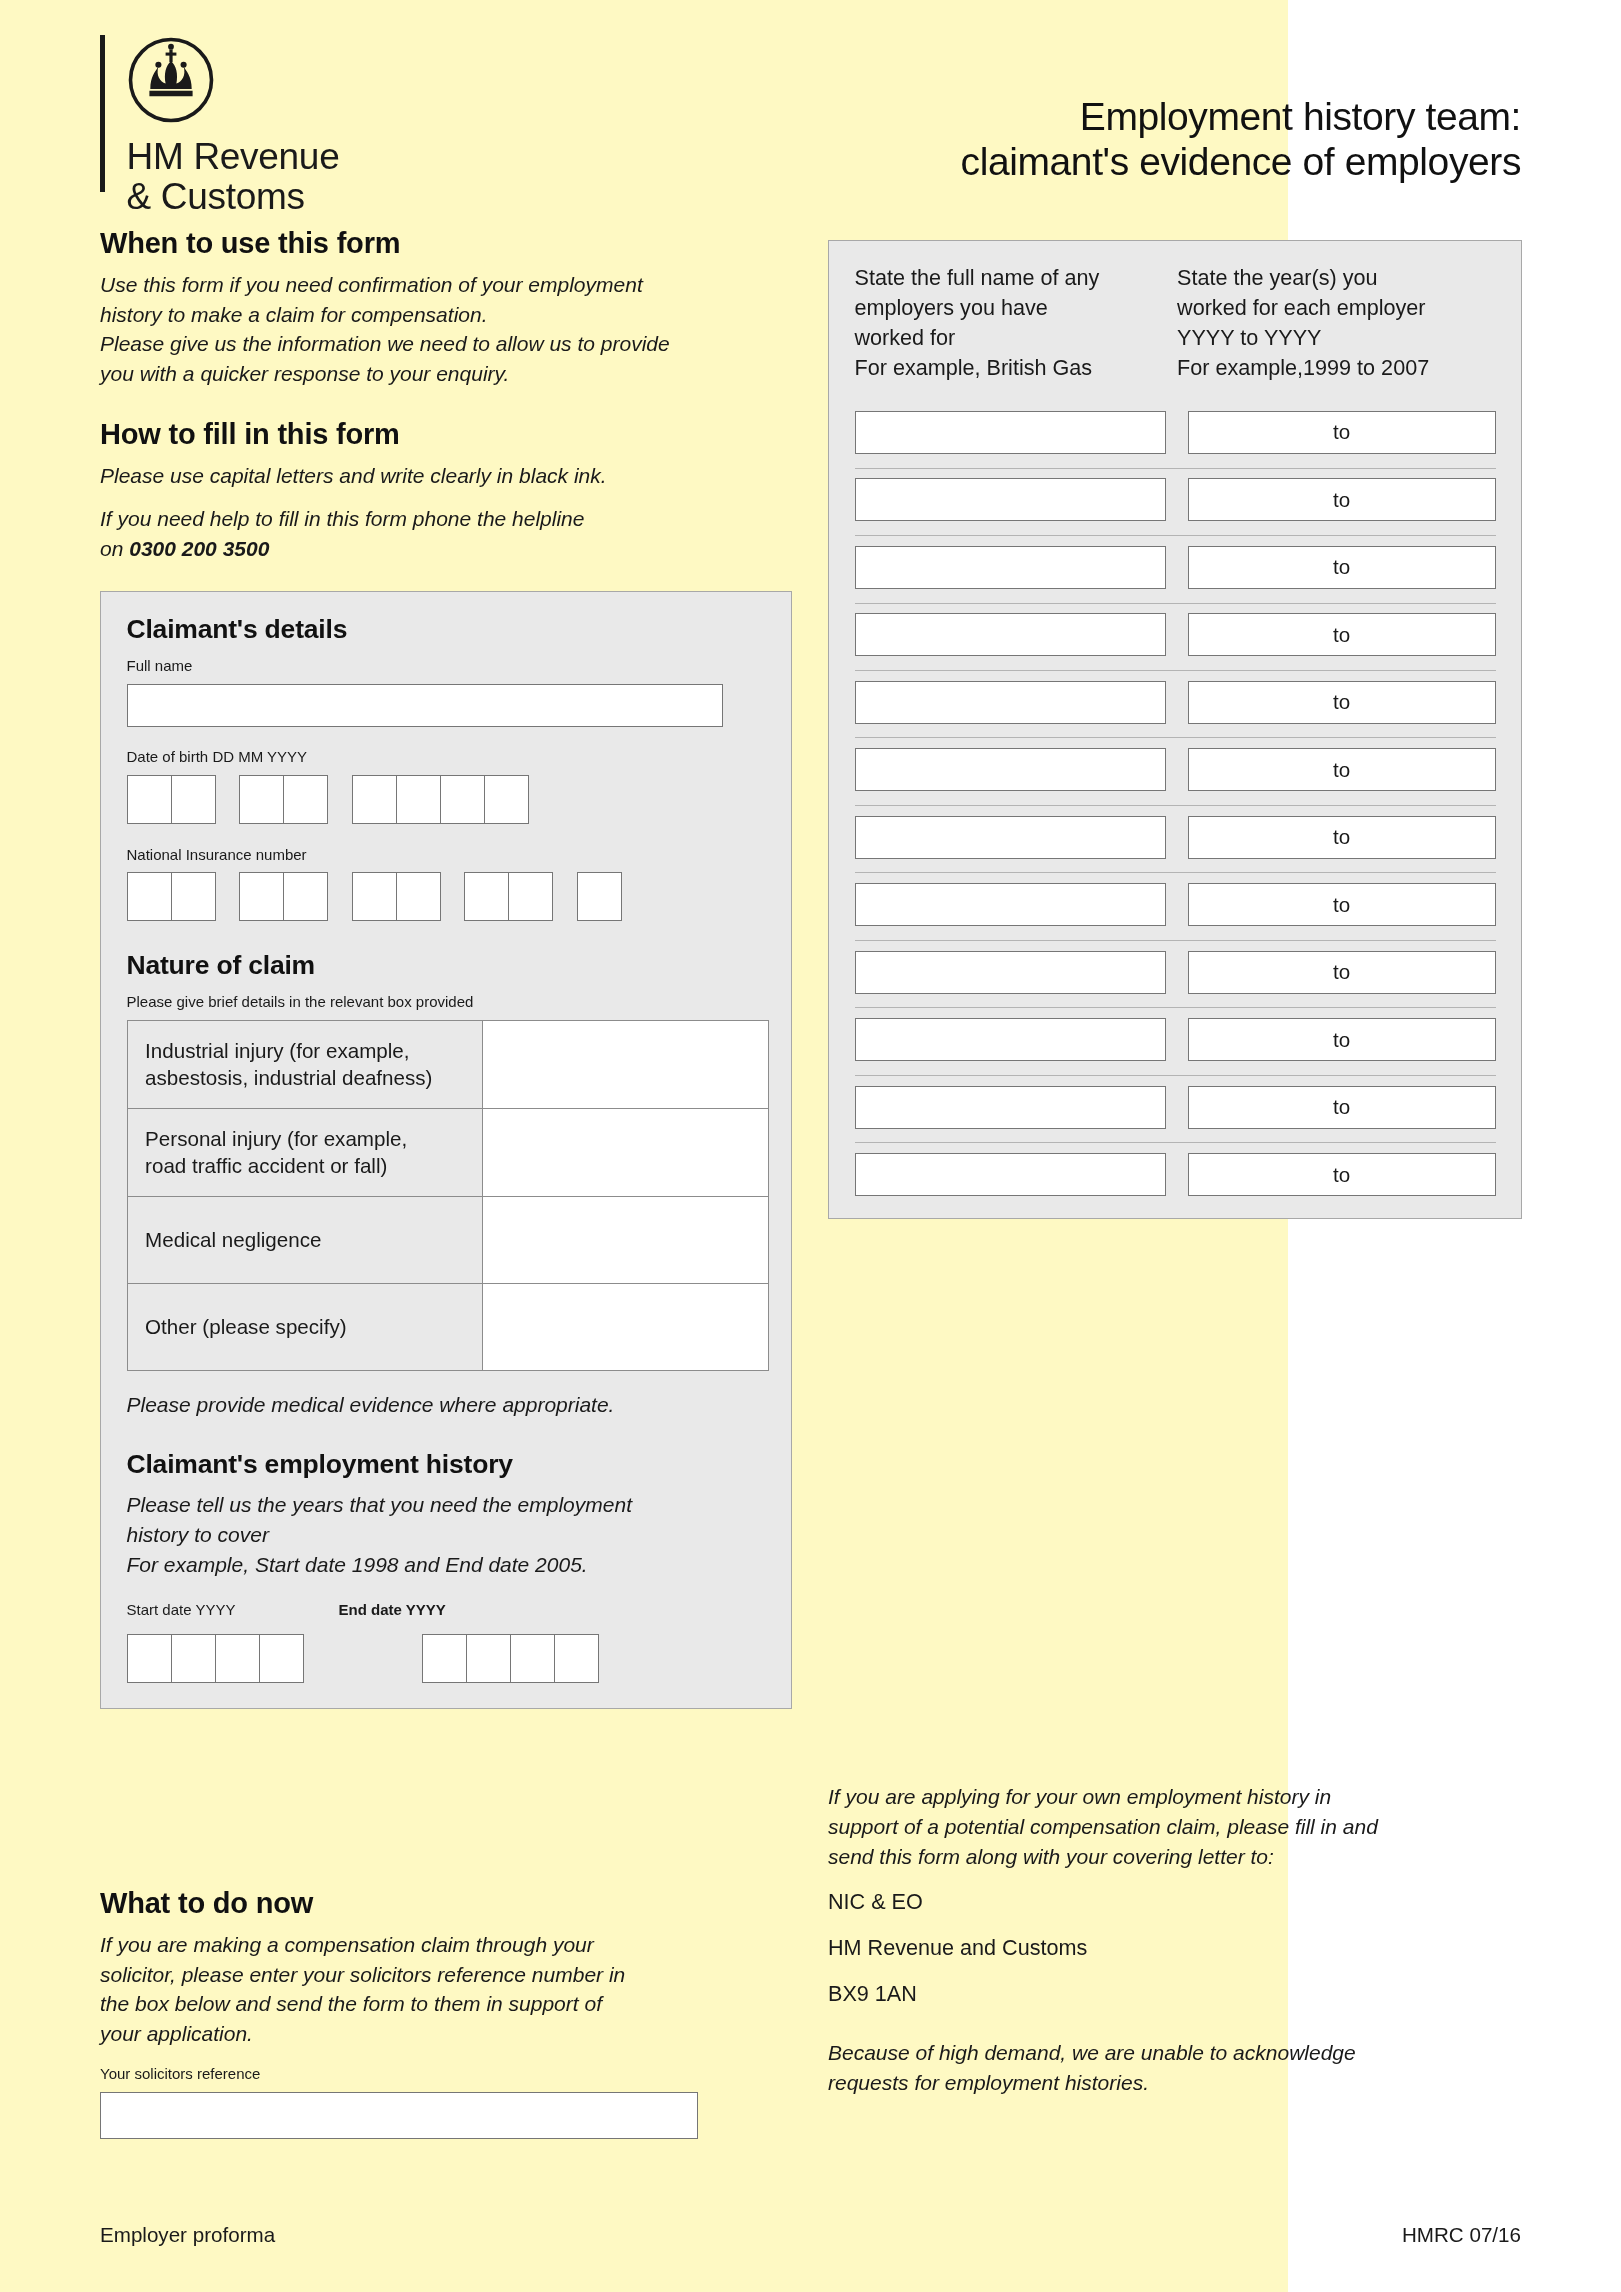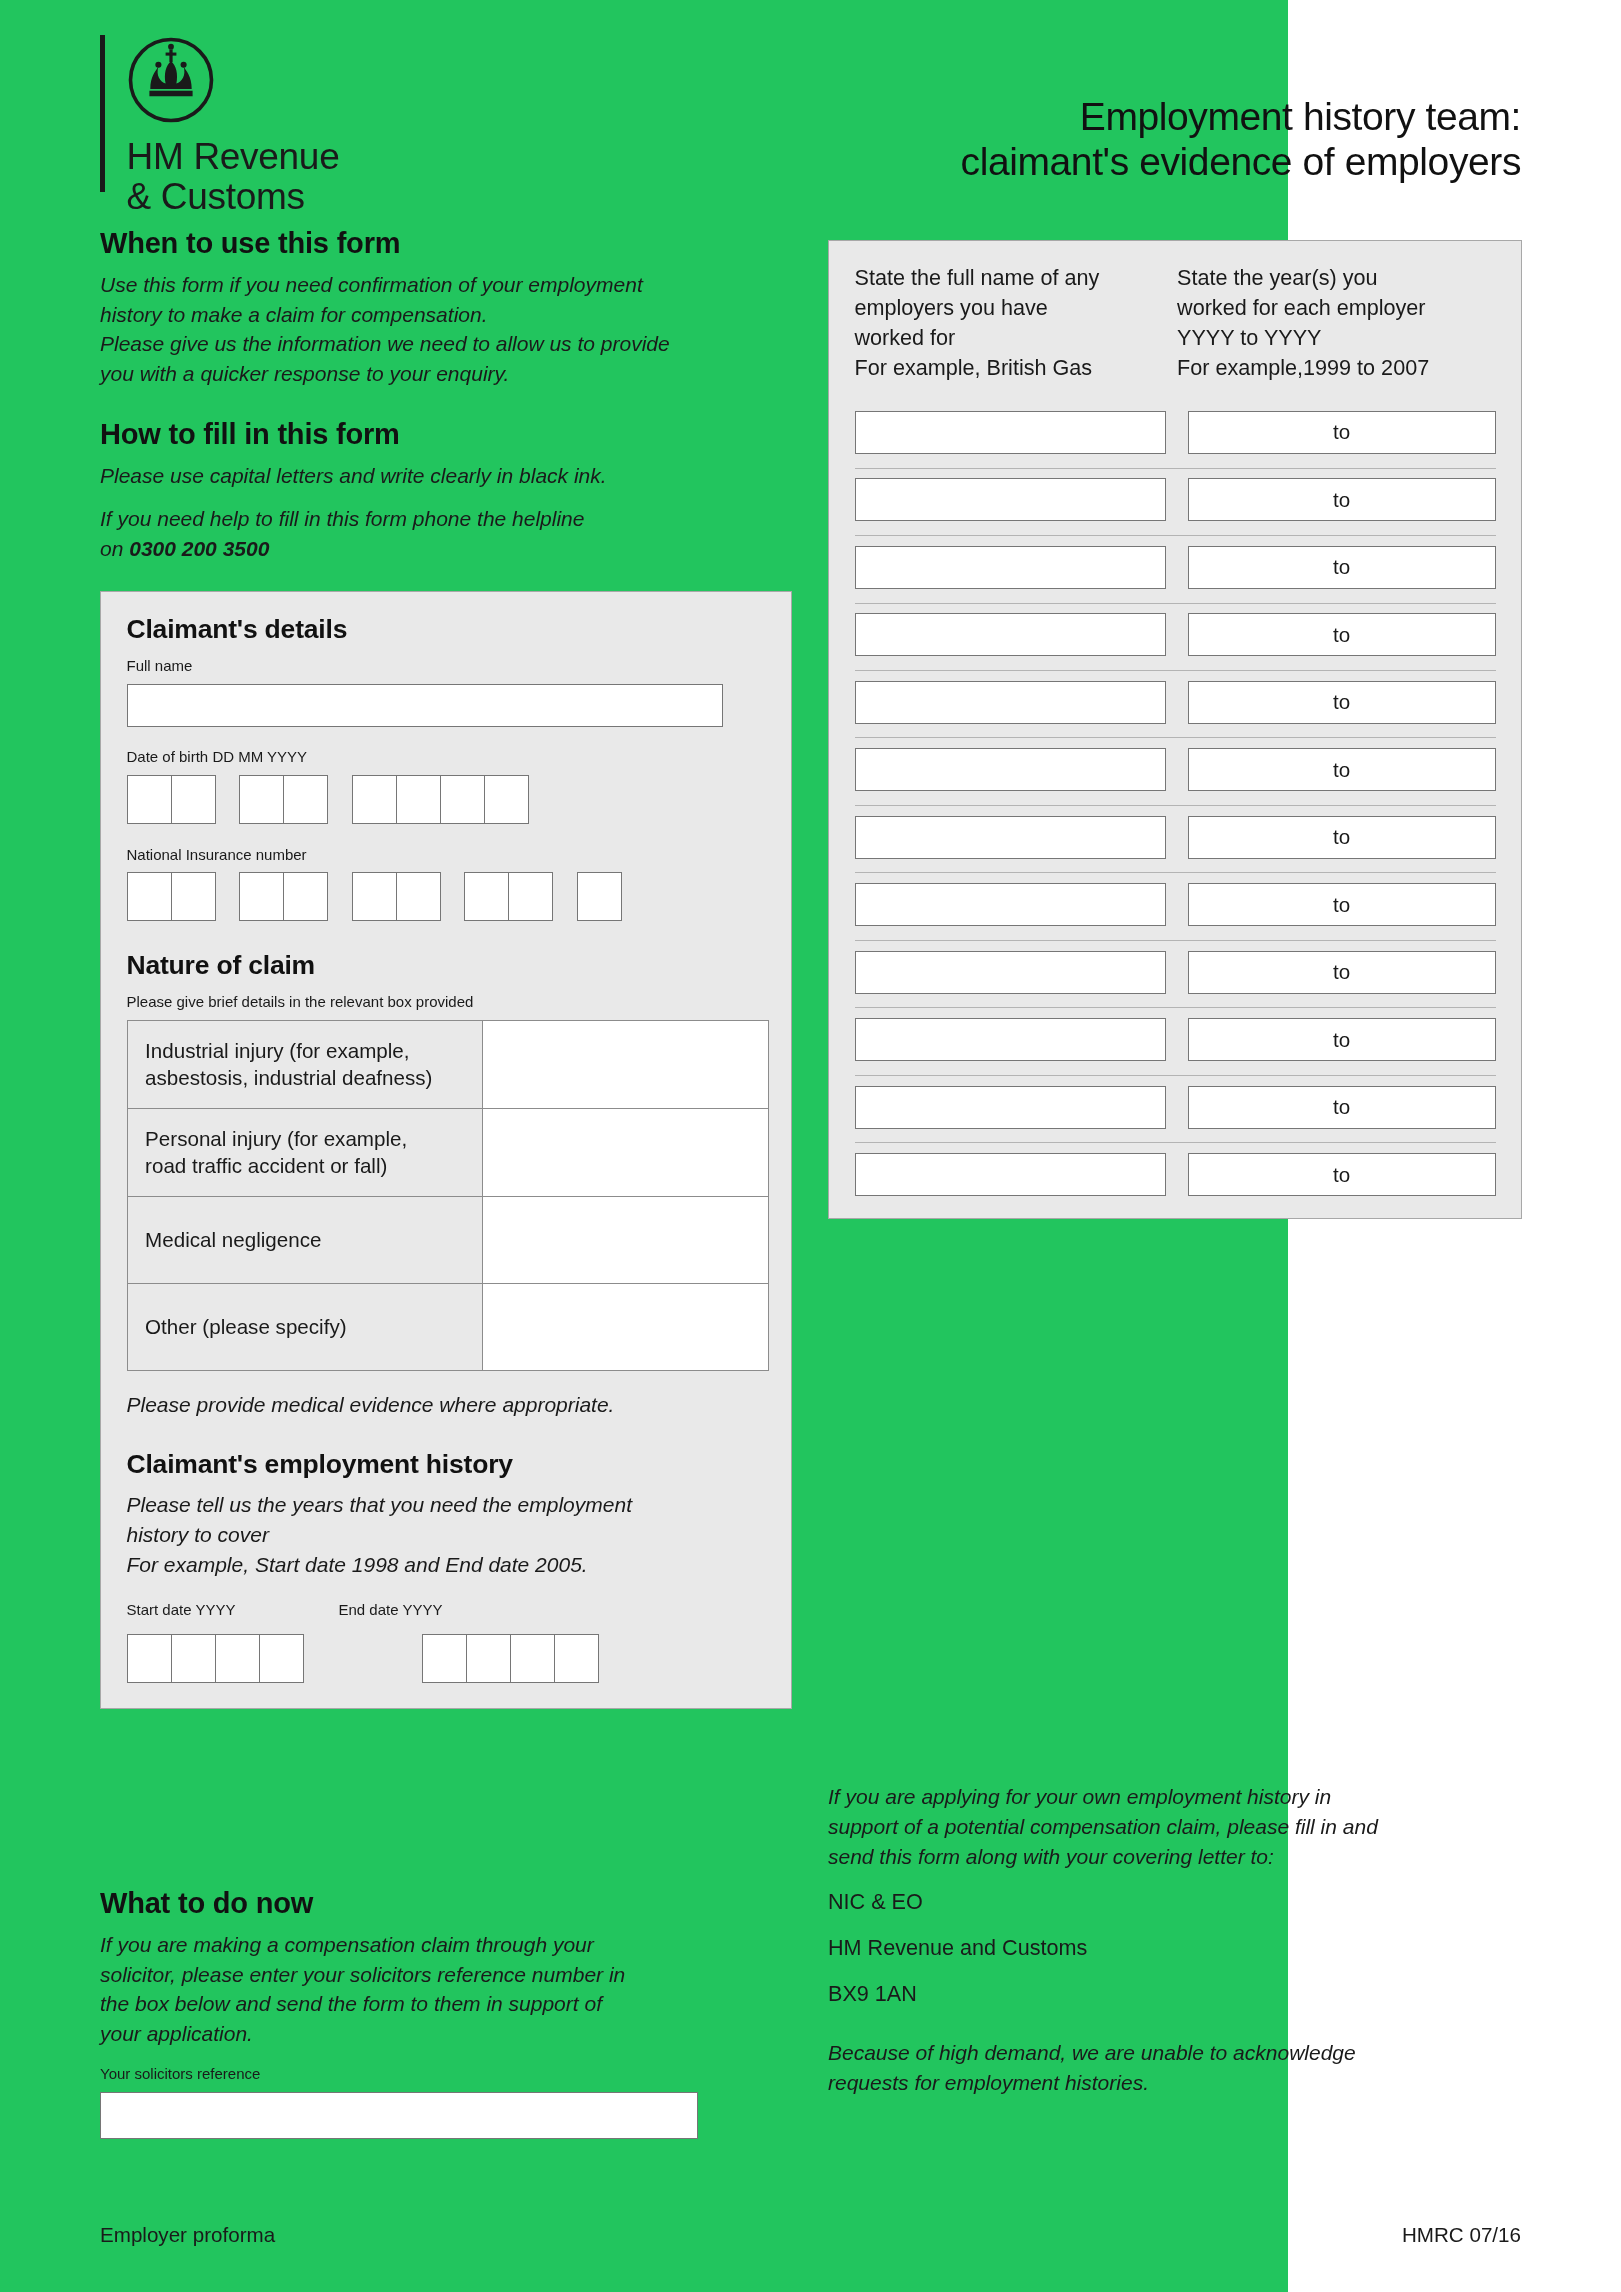--- a/index.html
+++ b/index.html
@@ -15,21 +15,21 @@
     color: #1a1a1a;
     position: relative;
     overflow: hidden;
   }
 
   .page {
     position: absolute;
     left: 0; top: 0;
     width: 1288px;
     height: 2293px;
-    background: #22c55e;
+    background: #fef9c3;
   }
 
   
   .header {
     position: absolute;
     left: 0; top: 0;
     width: 1621px;
     height: 221px;
   }
 
@@ -408,21 +408,21 @@
 
       <h3 class="box-head">Claimant's employment history</h3>
       <p class="body-text">Please tell us the years that you need the employment
 history to cover
 For example, Start date 1998 and End date 2005.</p>
 
       <div class="spacer-20"></div>
 
       <div class="cell-row">
         <span class="label" style="width:212px;margin-bottom:0;">Start date YYYY</span>
-        <span class="label" style="margin-bottom:4px;">End date YYYY</span>
+        <span class="label" style="margin-bottom:4px;font-weight:bold;">End date YYYY</span>
       </div>
 
       <div class="cell-row" style="margin-top:9.8px;">
         <div class="cell-group" style="margin-right:118px;">
           <div class="cell"></div>
           <div class="cell"></div>
           <div class="cell"></div>
           <div class="cell"></div>
         </div>
         <div class="cell-group">

